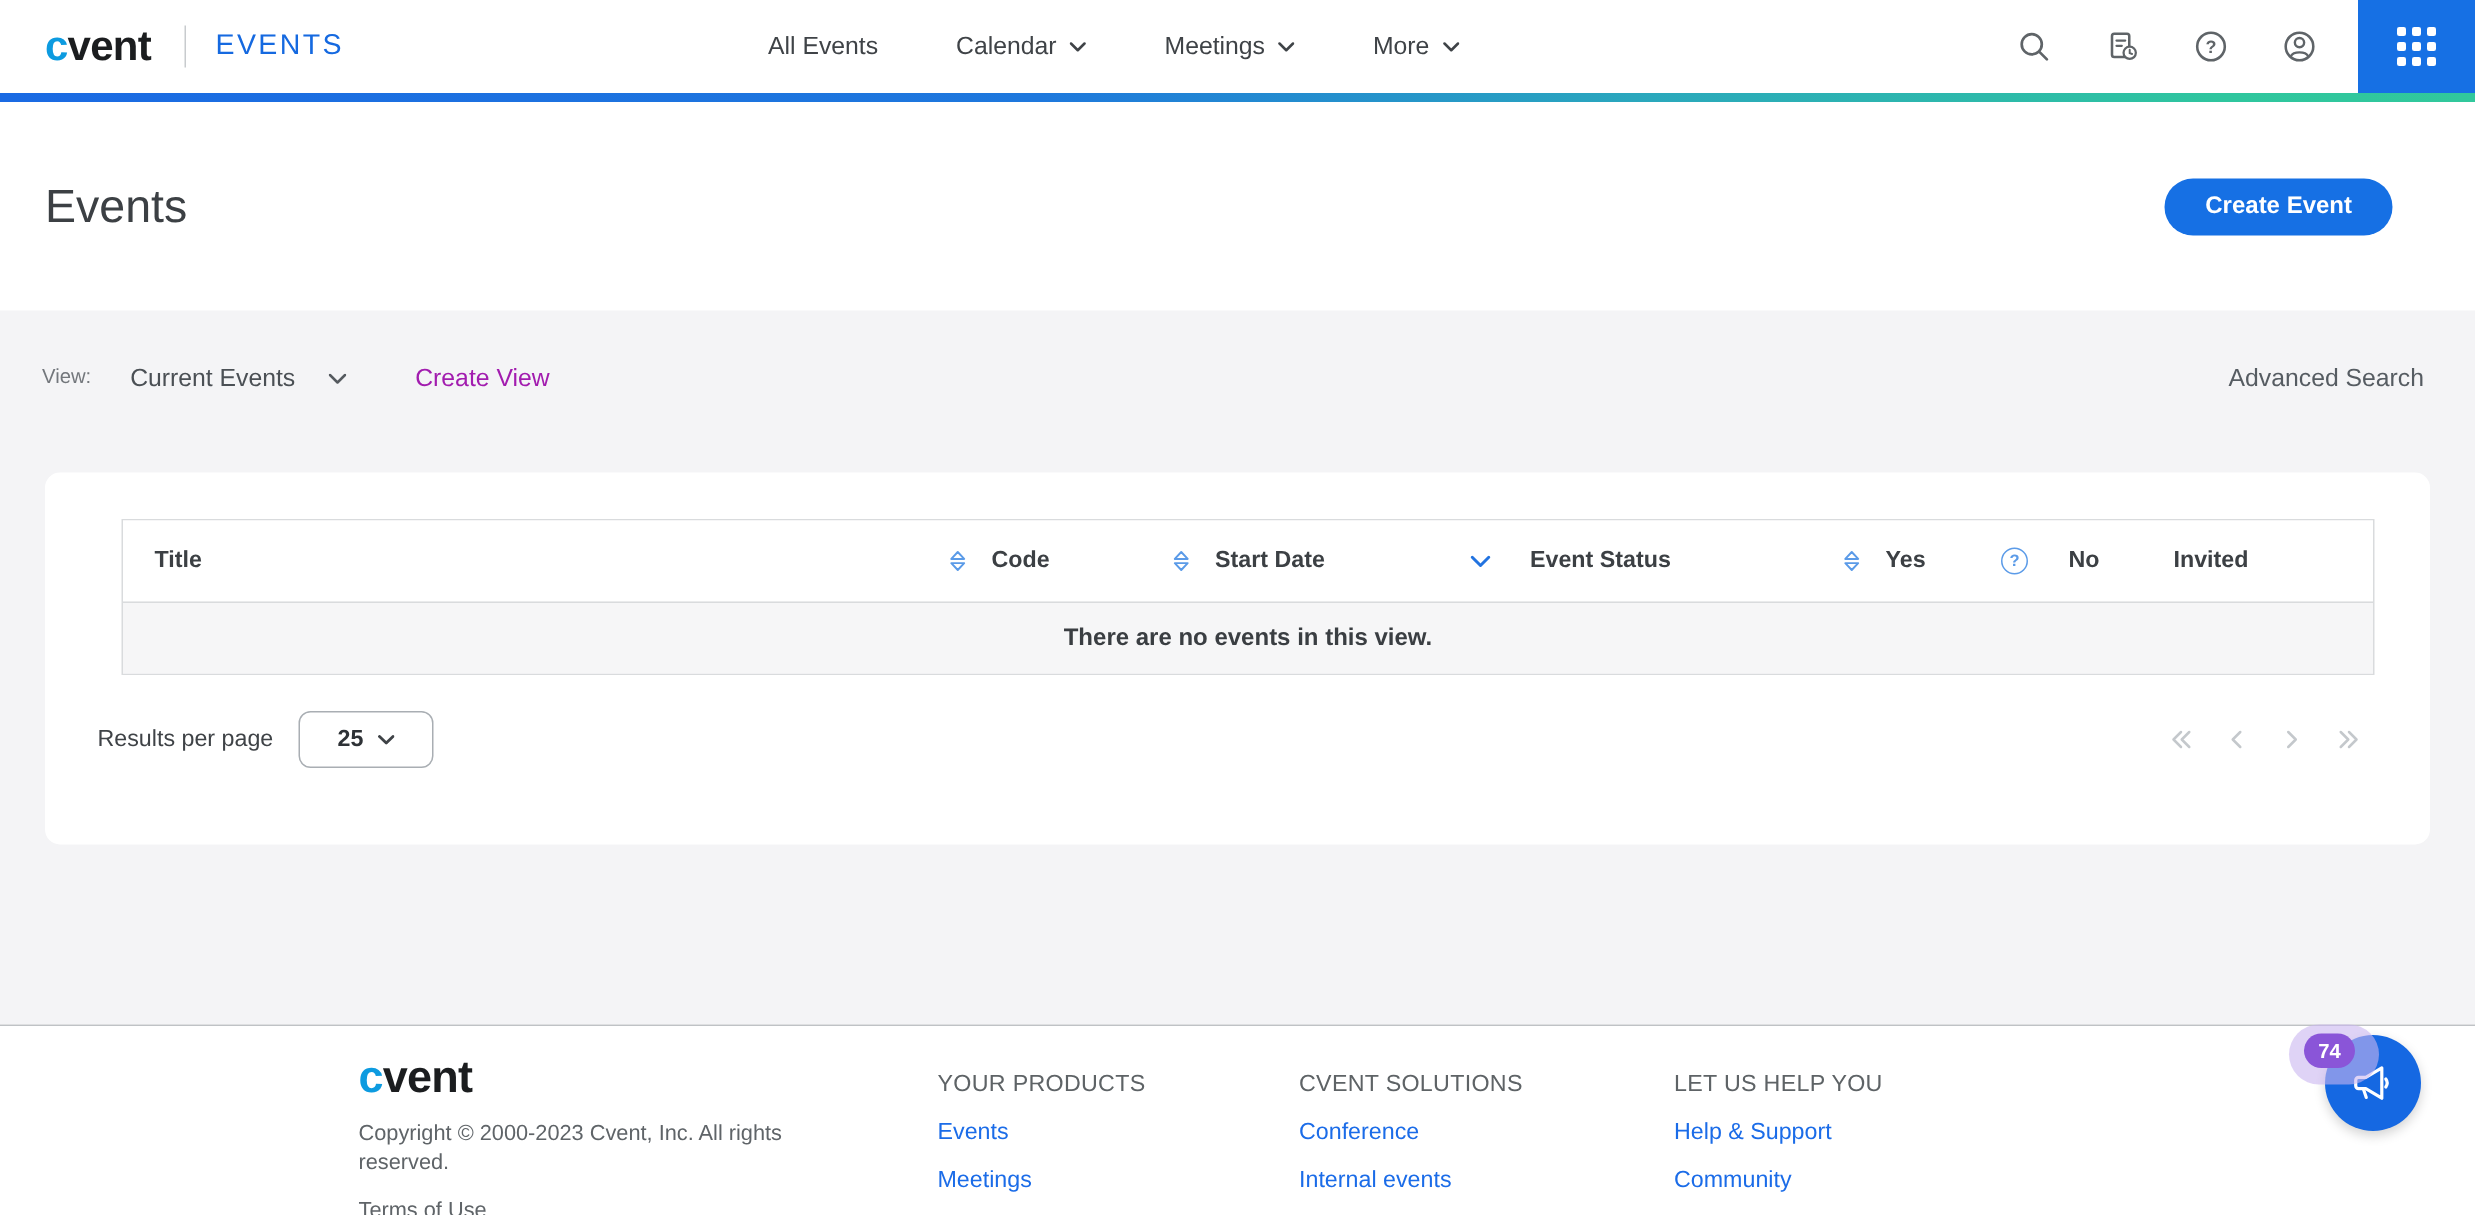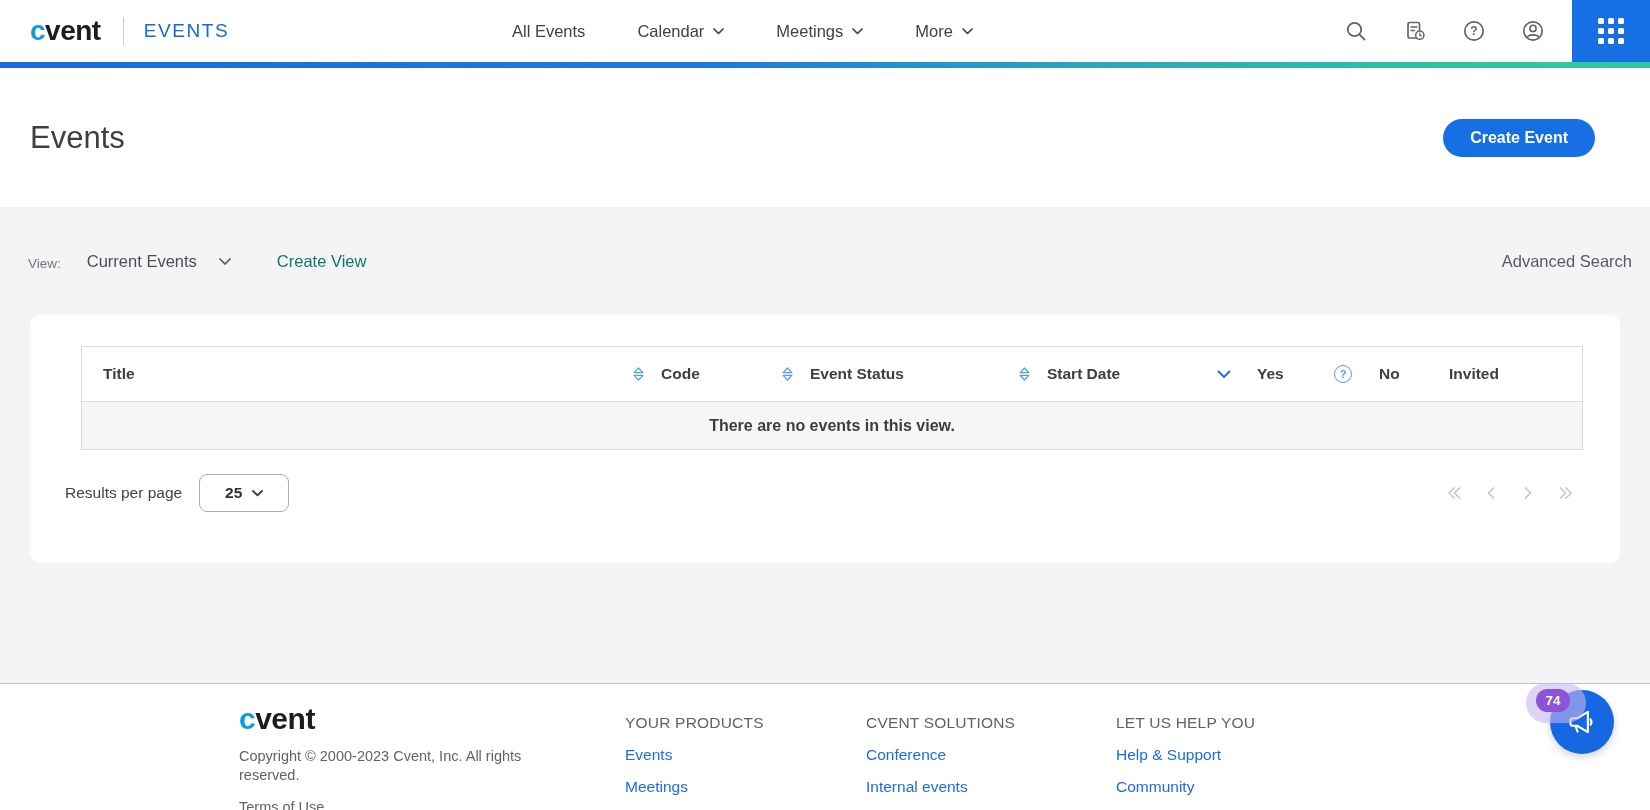--- a/index.html
+++ b/index.html
@@ -30,25 +30,25 @@
 
   
   .hero { height:139px; background:#fff; display:flex; align-items:center; justify-content:space-between;
     padding:0 55px 0 30px; }
   .page-title { font-size:31px; font-weight:500; color:#3c4044; }
   .create-btn { background:#1670e4; color:#fff; border:none; height:38px; padding:0 27px;
     border-radius:19px; font-size:16px; font-weight:600; font-family:inherit; cursor:pointer; }
 
   
   .gray-section { height:476px; background:#f4f4f6; }
-  .toolbar { display:flex; align-items:flex-end; padding:36px 18px 0 28px; height:64px; }
+  .toolbar { display:flex; align-items:flex-start; padding:36px 34px 0 28px; height:64px; }
   .view-label { font-size:13.5px; color:#73777c; }
   .view-select { display:flex; align-items:center; gap:22px; margin-left:26px; font-size:16.5px;
     color:#4b5055; font-weight:500; cursor:pointer; }
-  .create-view { margin-left:46px; font-size:16.5px; color:#0f766e; font-weight:500; cursor:pointer; }
+  .create-view { margin-left:46px; font-size:16.5px; color:#a21caf; font-weight:500; cursor:pointer; }
   .advanced-search { margin-left:auto; font-size:16.5px; color:#565c62; font-weight:500; cursor:pointer; }
 
   .card { margin:44px 30px 0 30px; height:248px; background:#fff; border-radius:10px; padding:31px 37px 0 35px; }
 
   .tbl { border:1px solid #d9dbdd;margin-left:16px; }
   .tbl-head { display:flex; align-items:center; height:54px; background:#fff; }
   .th { display:flex; align-items:center; font-size:15.5px; font-weight:700; color:#3c4044; height:100%; }
   .th .sort-icon { margin-left:auto; margin-right:16px; cursor:pointer; }
   .th-title { flex:1; padding-left:21px; }
   .th-code { width:149px; }
@@ -200,31 +200,31 @@
             <path d="M2.2 8.4 H10.8 L6.5 13 Z" fill="none" stroke="#5b9be8" stroke-width="1.3" stroke-linejoin="round"></path>
           </svg>
         </div>
         <div class="th th-code">
           <span>Code</span>
           <svg class="sort-icon" width="13" height="14" viewBox="0 0 13 14">
             <path d="M6.5 1 L10.8 5.6 H2.2 Z" fill="none" stroke="#5b9be8" stroke-width="1.3" stroke-linejoin="round"></path>
             <path d="M2.2 8.4 H10.8 L6.5 13 Z" fill="none" stroke="#5b9be8" stroke-width="1.3" stroke-linejoin="round"></path>
           </svg>
         </div>
+        <div class="th th-startdate">
+          <span>Start Date</span>
+          <svg class="sort-icon" style="margin-right:26px" width="14" height="9" viewBox="0 0 14 9">
+            <polyline points="1.5,1.5 7,7 12.5,1.5" fill="none" stroke="#2273e0" stroke-width="2" stroke-linecap="round" stroke-linejoin="round"></polyline>
+          </svg>
+        </div>
         <div class="th th-status">
           <span>Event Status</span>
           <svg class="sort-icon" width="13" height="14" viewBox="0 0 13 14">
             <path d="M6.5 1 L10.8 5.6 H2.2 Z" fill="none" stroke="#5b9be8" stroke-width="1.3" stroke-linejoin="round"></path>
             <path d="M2.2 8.4 H10.8 L6.5 13 Z" fill="none" stroke="#5b9be8" stroke-width="1.3" stroke-linejoin="round"></path>
-          </svg>
-        </div>
-        <div class="th th-startdate">
-          <span>Start Date</span>
-          <svg class="sort-icon" style="margin-right:26px" width="14" height="9" viewBox="0 0 14 9">
-            <polyline points="1.5,1.5 7,7 12.5,1.5" fill="none" stroke="#2273e0" stroke-width="2" stroke-linecap="round" stroke-linejoin="round"></polyline>
           </svg>
         </div>
         <div class="th th-yes">
           <span>Yes</span>
           <span class="help-circle">?</span>
         </div>
         <div class="th th-no">
           <span>No</span>
         </div>
         <div class="th th-invited">

